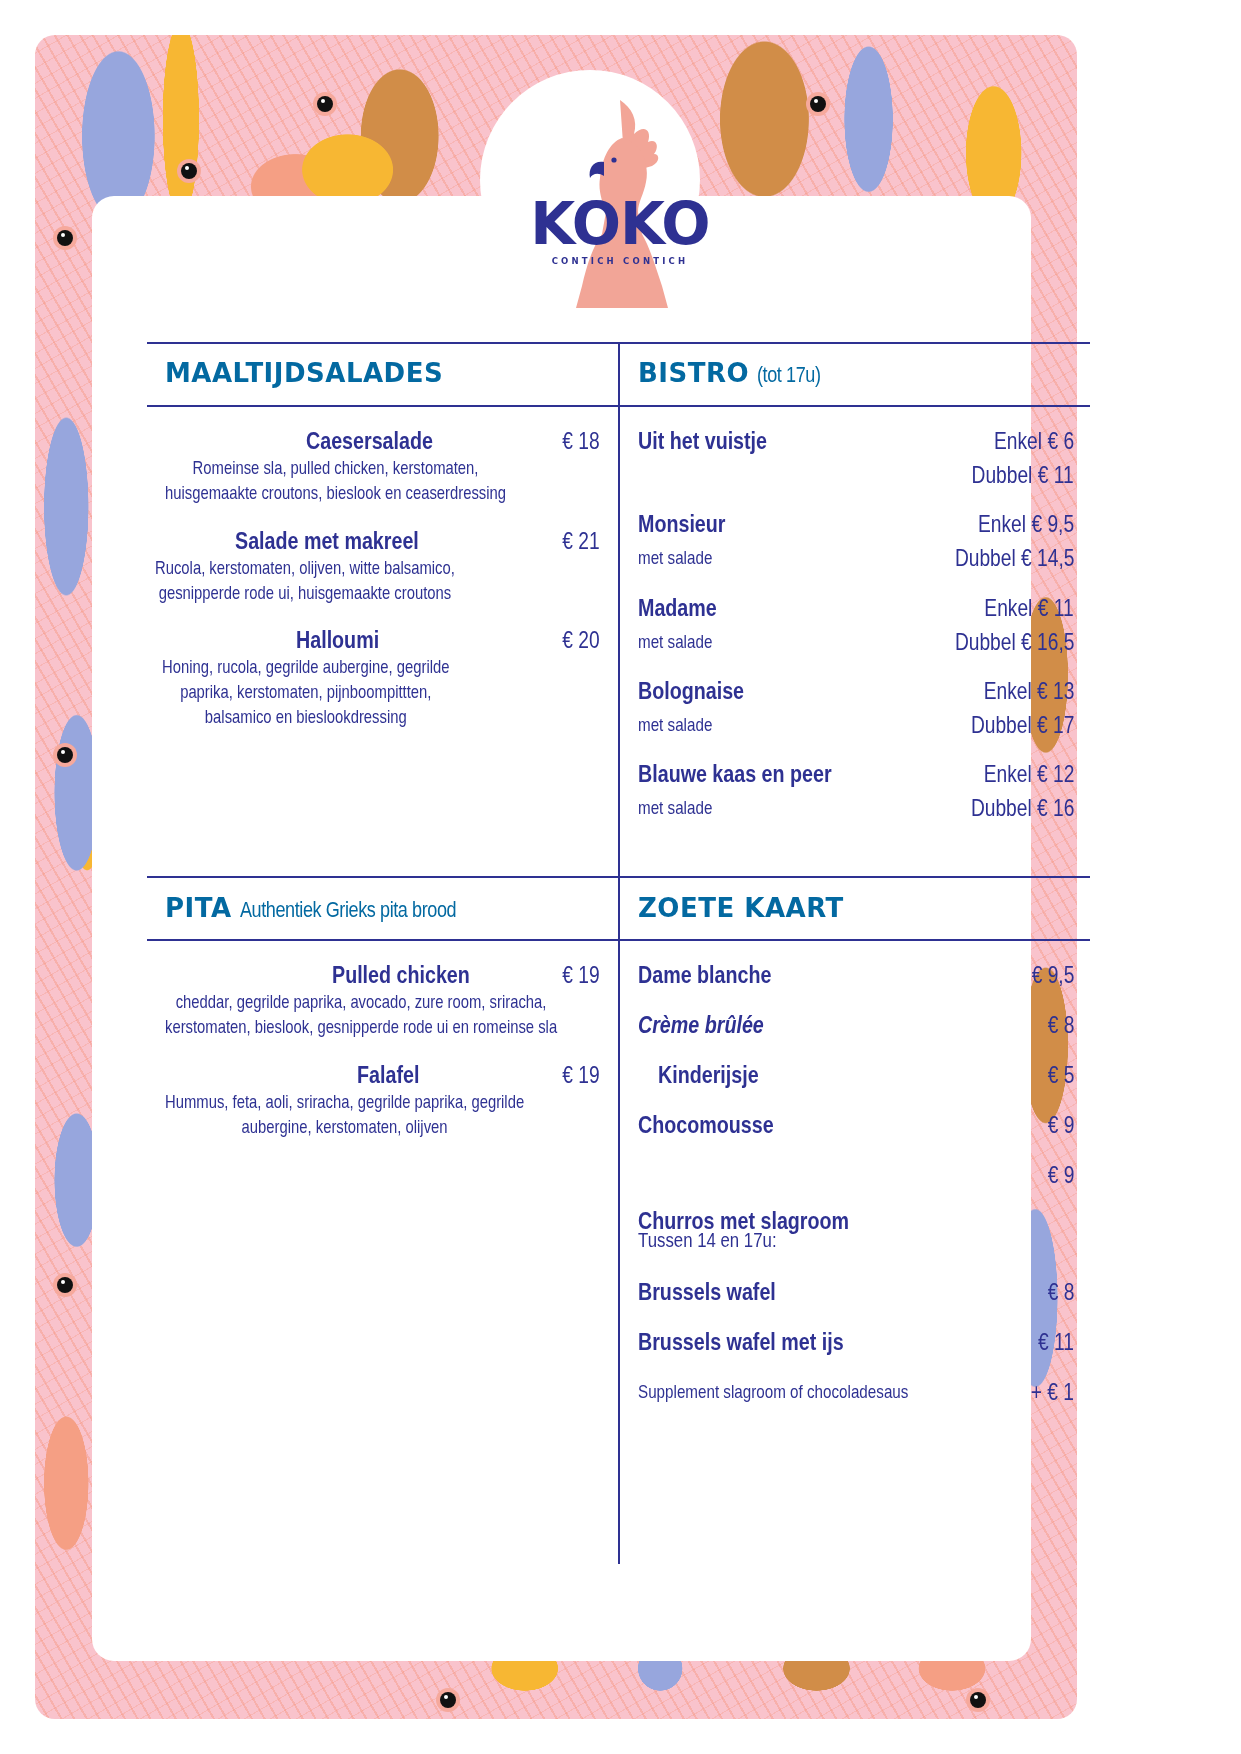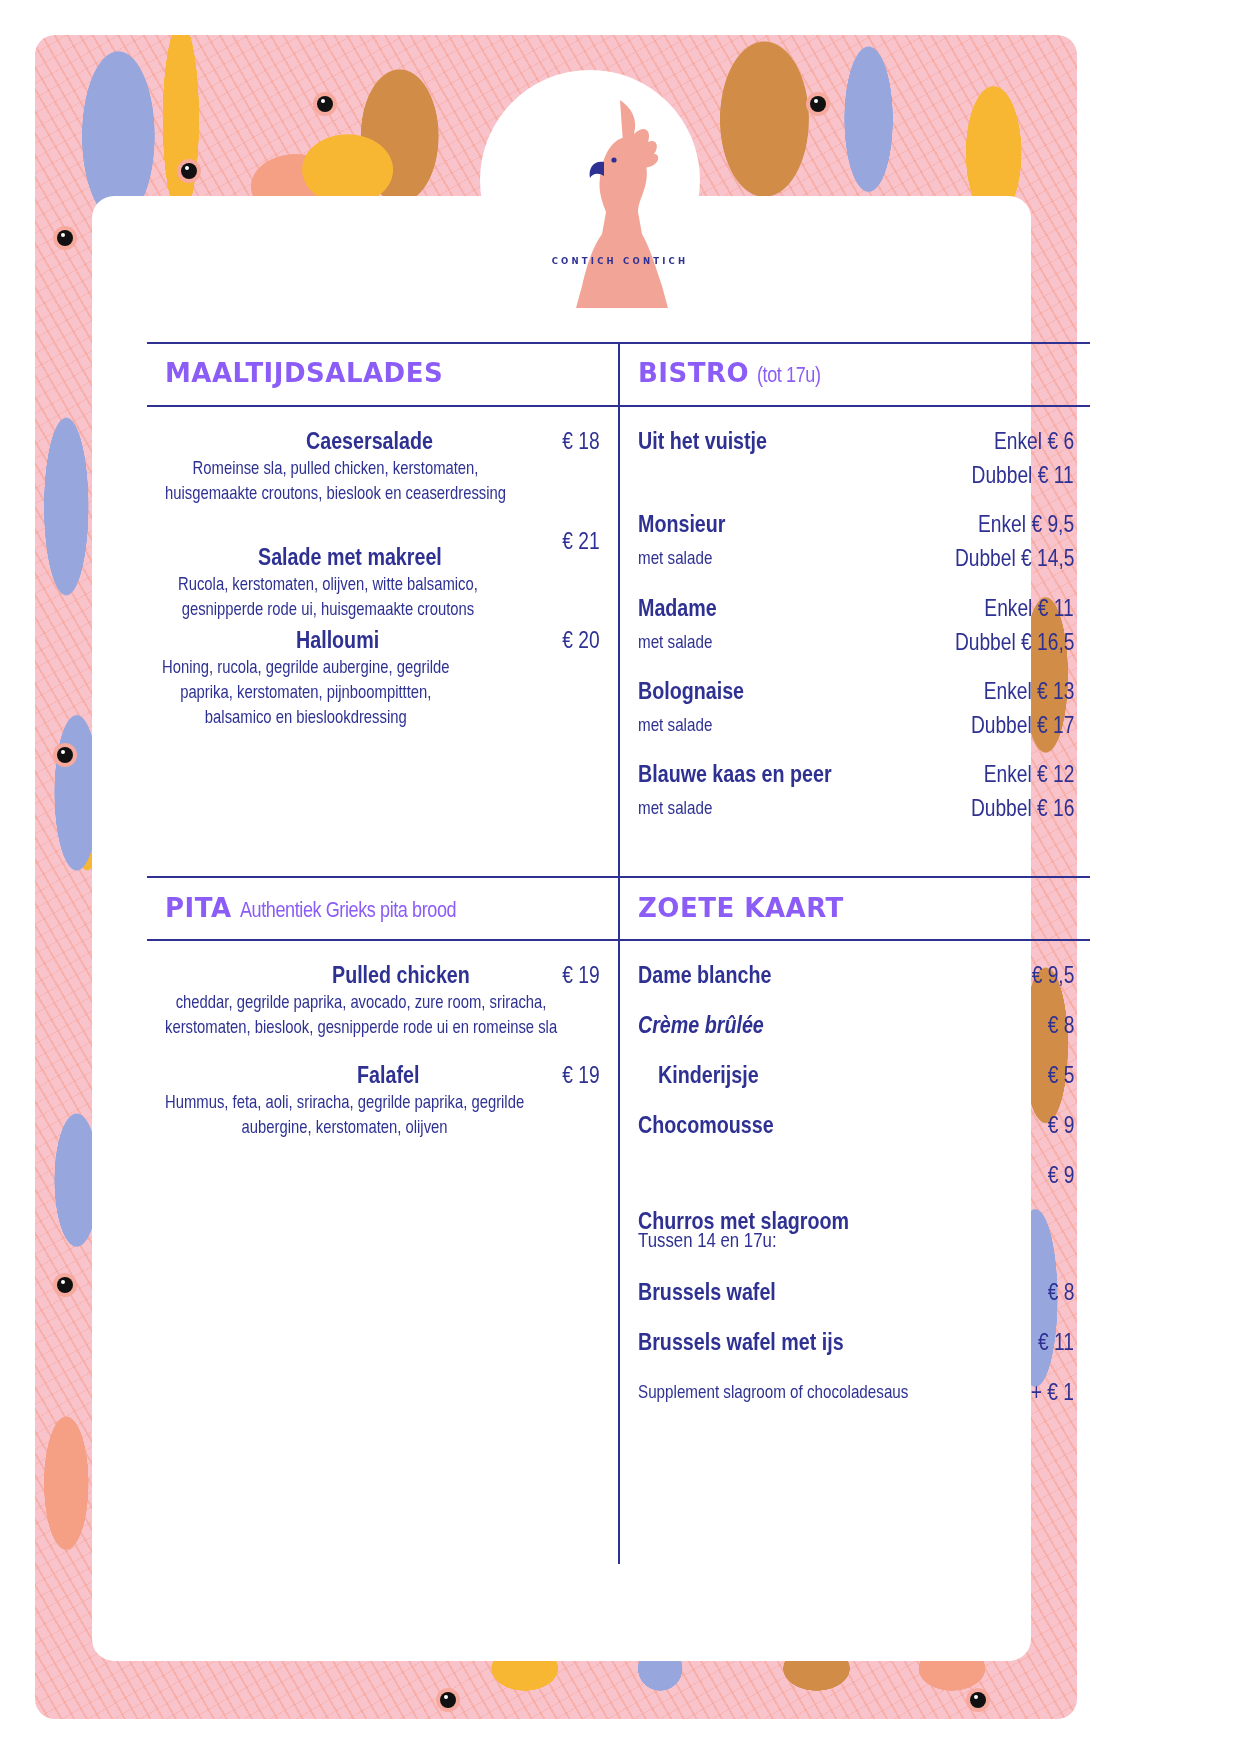--- a/index.html
+++ b/index.html
@@ -66,21 +66,21 @@
       font-family: "DejaVu Sans", sans-serif; font-weight: bold; font-size: 8.5px;
       letter-spacing: 3.2px; color: #2e3192;
     }
 
     
     .hline { position: absolute; height: 2px; background: #2e3192; }
     .vline { position: absolute; width: 2px; background: #2e3192; }
 
     .sec-title {
       position: absolute; font-family: "DejaVu Sans", sans-serif; font-weight: bold;
-      font-size: 26px; letter-spacing: 0.5px; color: #8b5cf6; white-space: nowrap;
+      font-size: 26px; letter-spacing: 0.5px; color: #0369a1; white-space: nowrap;
     }
     .sec-sub {
       font-family: "Liberation Sans Narrow", "Liberation Sans", sans-serif; font-weight: normal;
       font-size: 22px; letter-spacing: -0.5px; margin-left: 8px;
       display: inline-block; transform: scaleX(0.82); transform-origin: left center;
     }
 
     .item { position: absolute; text-align: center; }
     .item-name {
       font-family: "Liberation Sans", sans-serif; font-weight: bold; font-size: 24px;
@@ -124,39 +124,40 @@
 <div class="logo">
   <svg width="200" height="210" viewBox="0 0 200 210">
 
     <path d="M100 2 C 112 10, 118 22, 114 36 C 124 26, 132 32, 128 44 C 136 40, 140 48, 134 56 C 140 56, 140 64, 132 68 L 118 72 L 104 60 Z" fill="#f2a597"></path>
 
     <path d="M102 40 C 120 44, 130 64, 126 84 C 124 96, 118 104, 118 114 L 122 136 C 130 150, 136 170, 142 188 L 148 210 L 56 210 L 62 188 C 66 170, 72 150, 82 136 L 86 114 C 82 104, 78 92, 80 80 C 82 60, 90 44, 102 40 Z" fill="#f2a597"></path>
 
     <path d="M84 64 C 74 62, 68 70, 70 80 C 72 76, 78 74, 84 78 Z" fill="#2e3192"></path>
     <circle cx="94" cy="62" r="2.6" fill="#2e3192"></circle>
   </svg>
+  <div class="logo-word">KOKO</div>
   <div class="logo-sub">CONTICH CONTICH</div>
 </div>
 
 <div class="hline" style="left:147px;top:342px;width:943px;"></div>
 <div class="hline" style="left:147px;top:405px;width:943px;"></div>
 <div class="hline" style="left:147px;top:876px;width:943px;"></div>
 <div class="hline" style="left:147px;top:939px;width:943px;"></div>
 <div class="vline" style="left:618px;top:342px;height:1222px;"></div>
 
 <div class="sec-title" style="left:165px;top:358px;">MAALTIJDSALADES</div>
 
 <div class="item" style="left:165px;top:427px;">
   <span class="item-name">Caesersalade</span>
   <span class="item-desc">Romeinse sla, pulled chicken, kerstomaten,</span>
   <span class="item-desc">huisgemaakte croutons, bieslook en ceaserdressing</span>
 </div>
 <div class="price" style="right:641px;top:427px;">€ 18</div>
 
-<div class="item" style="left:178px;top:527px;margin-top:16px;">
+<div class="item" style="left:155px;top:527px;">
   <span class="item-name">Salade met makreel</span>
   <span class="item-desc">Rucola, kerstomaten, olijven, witte balsamico,</span>
   <span class="item-desc">gesnipperde rode ui, huisgemaakte croutons</span>
 </div>
 <div class="price" style="right:641px;top:527px;">€ 21</div>
 
 <div class="item" style="left:162px;top:626px;">
   <span class="item-name">Halloumi</span>
   <span class="item-desc">Honing, rucola, gegrilde aubergine, gegrilde</span>
   <span class="item-desc">paprika, kerstomaten, pijnboompittten,</span>

